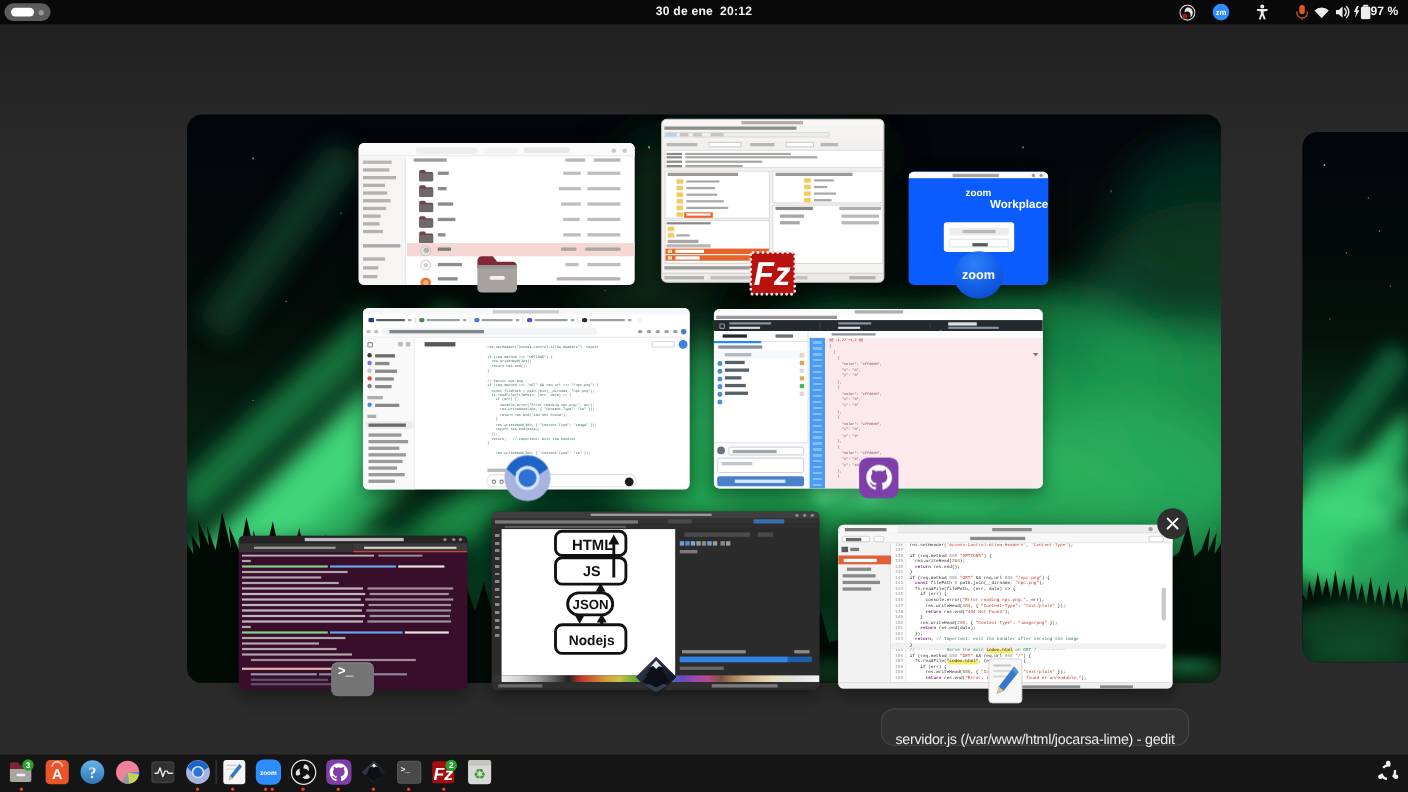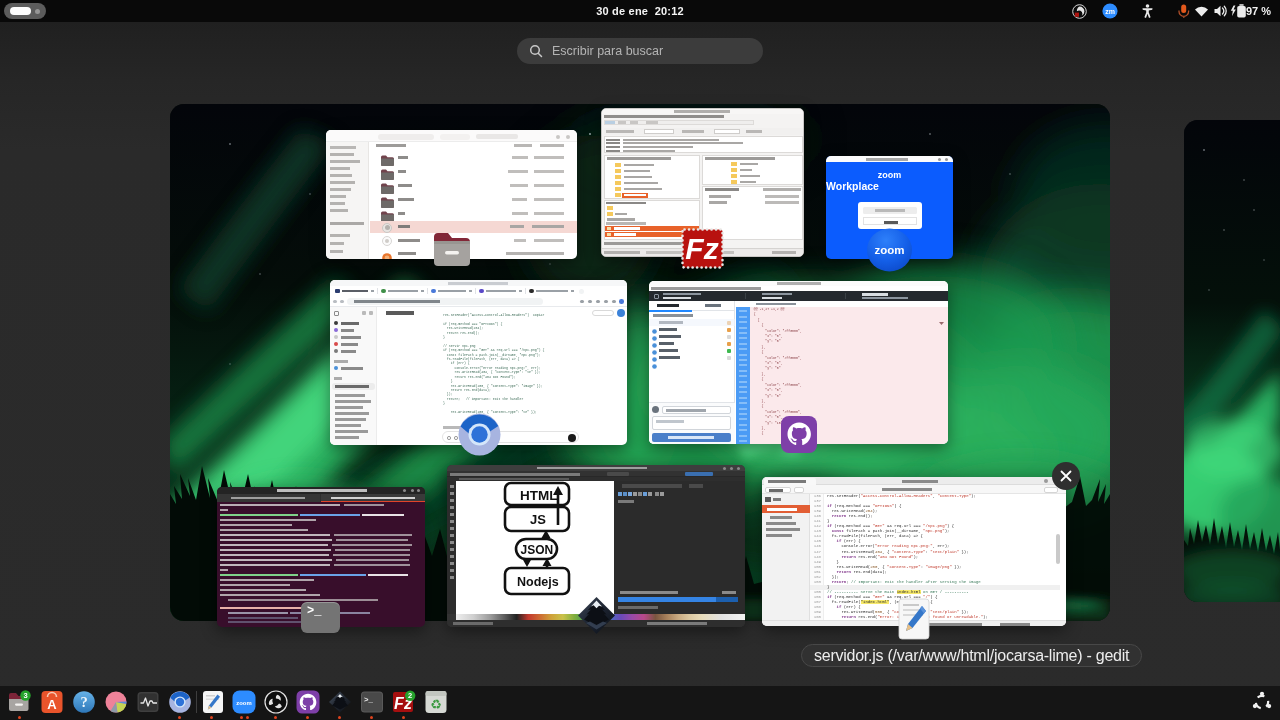--- a/index.html
+++ b/index.html
@@ -15,21 +15,21 @@
 #searchbar{position:absolute;left:517px;top:38px;width:246px;height:26px;background:#3c3c3c;border-radius:13px;}
 #searchbar .stext{position:absolute;left:35px;top:0;line-height:26px;font-size:12.5px;color:#b4b4b4;}
 
 #ws1{position:absolute;left:170px;top:104px;width:940px;height:517px;border-radius:14px;overflow:hidden;background:#061009;}
 #ws2{position:absolute;left:1184px;top:120px;width:96px;height:482px;border-radius:14px 0 0 14px;overflow:hidden;background:#05080d;}
 
 .win{position:absolute;border-radius:5px;overflow:hidden;box-shadow:0 4px 16px rgba(0,0,0,.45);}
 
 .badge{position:absolute;}
 
-#tooltip{position:absolute;left:801px;top:644px;height:23px;padding:0 12px;white-space:nowrap;background:#313131;border:1px solid #484848;border-radius:12px;color:#ececec;font-size:16px;text-align:center;line-height:21px;letter-spacing:-0.25px;}
+#tooltip{position:absolute;left:801px;top:644px;height:23px;padding:16px 12px;white-space:nowrap;background:#313131;border:1px solid #484848;border-radius:12px;color:#ececec;font-size:13px;text-align:center;line-height:21px;letter-spacing:-0.25px;}
 
 #dock{position:absolute;left:0;top:686px;width:1280px;height:34px;background:#151515;}
 .dk{position:absolute;top:690px;width:24px;height:24px;}
 .dot{position:absolute;top:716px;width:3px;height:3px;border-radius:50%;background:#e0431d;}
 </style></head>
 <body>
 <div id="screen">
 
   <div id="ws1">
   <svg width="940" height="517" viewBox="0 0 940 517">
@@ -347,21 +347,21 @@
     </div>
   </div>
 
   <div class="win" style="left:826px;top:156px;width:127px;height:103px;background:#0b5cfe;">
     <div class="abs" style="left:0;top:0;width:127px;height:6px;background:#fcfcfc;">
       <div class="abs" style="left:40px;top:1.5px;width:42px;height:3px;background:#a8a8a8;"></div>
       <div class="abs" style="left:112px;top:1.5px;width:3px;height:3px;border-radius:50%;background:#9a9a9a;"></div>
       <div class="abs" style="left:119px;top:1.5px;width:3px;height:3px;border-radius:50%;background:#9a9a9a;"></div>
     </div>
     <div class="abs" style="left:0;top:14px;width:127px;text-align:center;color:#fff;font-size:9px;font-weight:700;font-family:'Liberation Sans';">zoom</div>
-    <div class="abs" style="left:0;top:24px;width:127px;text-align:left;color:#fff;font-size:10.5px;font-weight:700;">Workplace</div>
+    <div class="abs" style="left:0;top:24px;width:127px;text-align:right;color:#fff;font-size:10.5px;font-weight:700;">Workplace</div>
     <div class="abs" style="left:32px;top:46px;width:64px;height:27px;background:#ffffff;border-radius:3px;">
       <div class="abs" style="left:5px;top:5px;width:54px;height:7px;background:#ededed;border-radius:1.5px;">
           <div class="abs" style="left:12px;top:2px;width:30px;height:2.8px;background:#b9b9b9;"></div>
         </div>
       <div class="abs" style="left:5px;top:15px;width:54px;height:8px;background:#ffffff;border:0.5px solid #e2e2e2;">
           <div class="abs" style="left:20px;top:2.5px;width:14px;height:3px;background:#5a5a5a;"></div>
         </div>
     </div>
   </div>
 
@@ -912,27 +912,20 @@
     <svg class="abs" style="left:1229px;top:5px" width="10" height="12" viewBox="0 0 10 12">
       <path d="M4.6,0.4 L1.8,5.8 L3.8,5.8 L3.0,11 L6.8,4.4 L4.6,4.4 L6.4,0.4 Z" fill="#ececec"></path>
     </svg>
     <svg class="abs" style="left:1236px;top:4px" width="11" height="14" viewBox="0 0 11 14">
       <rect x="3.2" y="0.2" width="4.6" height="1.6" rx="0.8" fill="#ececec"></rect>
       <rect x="1.2" y="2" width="8.6" height="11.6" rx="1.8" fill="#ececec"></rect>
     </svg>
     <div class="abs" style="left:1246px;top:0;height:22px;line-height:22px;font-size:11px;color:#f2f2f2;font-weight:700;white-space:nowrap;">97 %</div>
   </div>
 
-  <div id="searchbar">
-    <svg class="abs" style="left:12px;top:6px" width="14" height="14" viewBox="0 0 14 14">
-        <circle cx="6" cy="6" r="4.3" fill="none" stroke="#c8c8c8" stroke-width="1.5"></circle>
-        <line x1="9.2" y1="9.2" x2="12.5" y2="12.5" stroke="#c8c8c8" stroke-width="1.5" stroke-linecap="round"></line>
-      </svg>
-    <div class="stext">Escribir para buscar</div>
-  </div>
 
   <div id="dock"></div>
 
   <svg class="dk" style="left:7px;" width="24" height="24" viewBox="0 0 24 24">
     <path d="M2,5 a2,2 0 0 1 2,-2 h5 l2.5,3 h8 a2,2 0 0 1 2,2 v1 H2 Z" fill="#7d2438"></path>
     <path d="M2,9 h19.5 v10 a2,2 0 0 1 -2,2 H4 a2,2 0 0 1 -2,-2 Z" fill="#a8a5a2"></path>
     <rect x="8" y="13.5" width="8" height="2.2" rx="1.1" fill="#f4f2f0"></rect>
     <circle cx="18.5" cy="5.5" r="5.2" fill="#26a32c"></circle>
     <text x="18.5" y="8" text-anchor="middle" font-family="Liberation Sans" font-size="7.5" font-weight="bold" fill="#fff">3</text>
   </svg>

